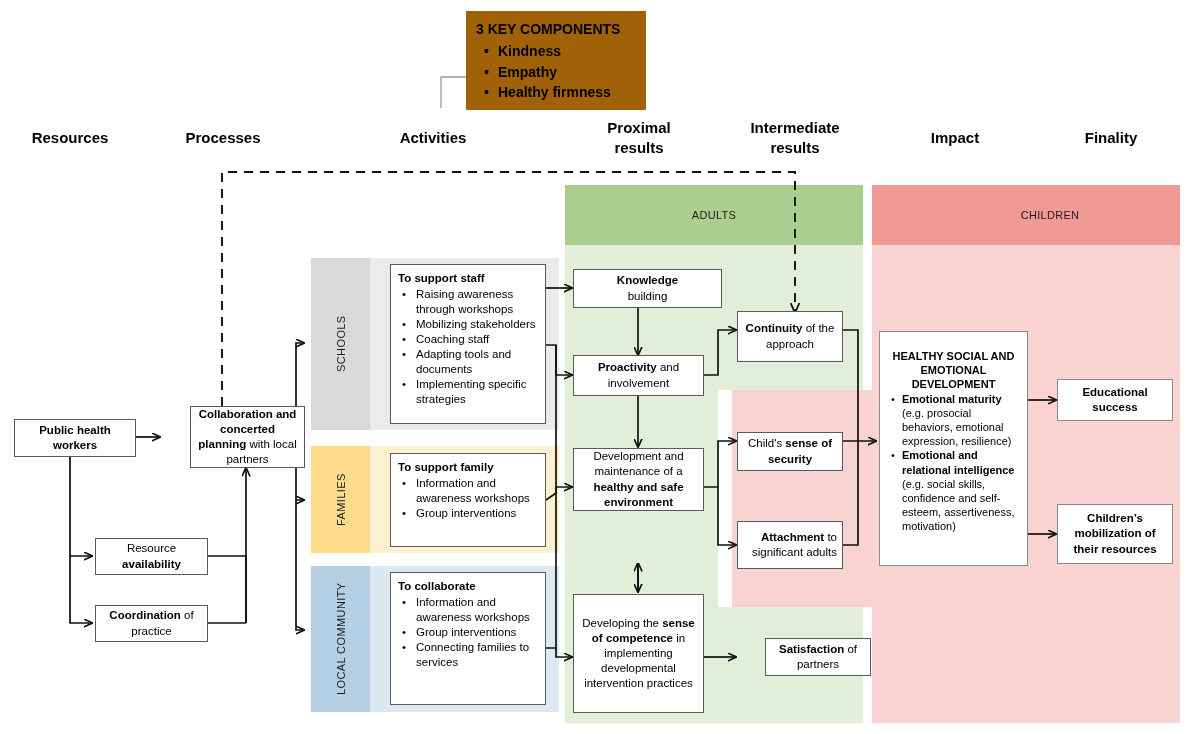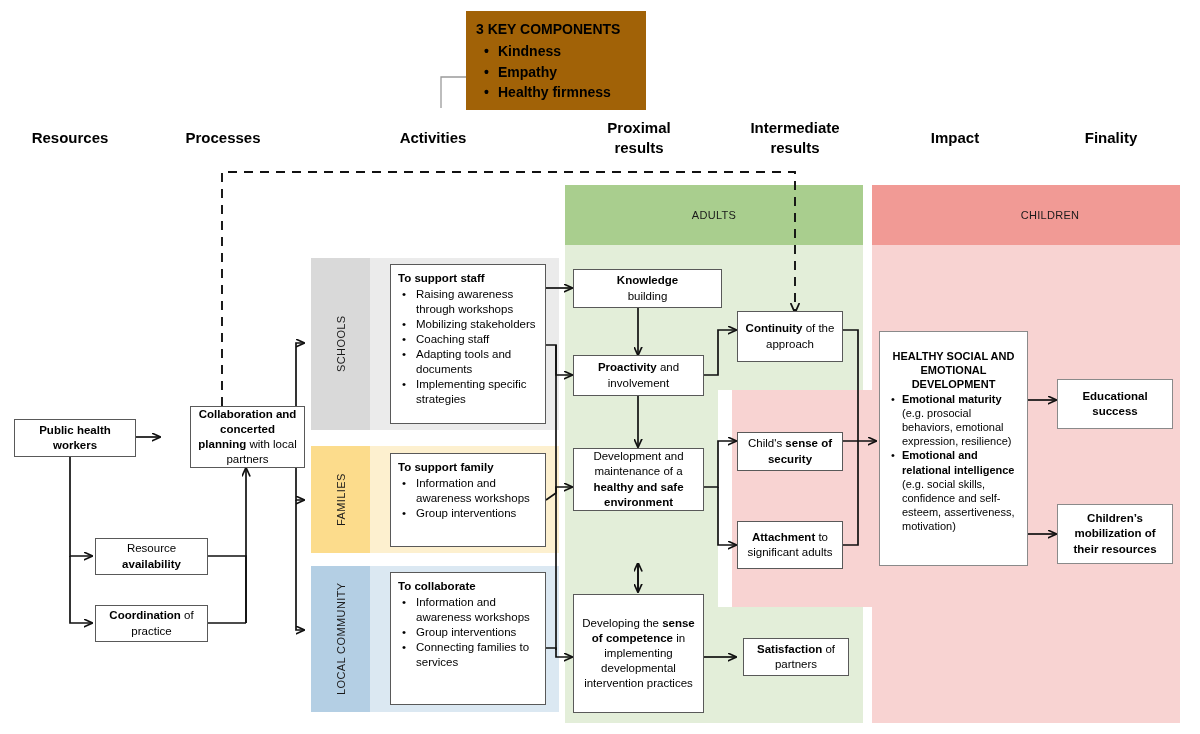--- a/index.html
+++ b/index.html
@@ -233,36 +233,36 @@
   </div>
 
   <div class="node" style="left:737px;top:311px;width:106px;height:51px;">
     <span><b>Continuity</b><span> of the approach</span></span>
   </div>
 
   <div class="node" style="left:737px;top:432px;width:106px;height:39px;">
     <span><span>Child's </span><b>sense of security</b></span>
   </div>
 
-  <div class="node" style="left:737px;top:521px;width:106px;height:48px;">
+  <div class="node" style="left:737px;top:521px;width:106px;height:48px;text-align:right;">
     <span><b>Attachment</b><span> to significant adults</span></span>
   </div>
 
-  <div class="node" style="left:743px;top:638px;width:106px;height:38px;justify-content:flex-end;">
+  <div class="node" style="left:765px;top:638px;width:106px;height:38px;justify-content:flex-end;">
     <span><b>Satisfaction</b><span> of partners</span></span>
   </div>
 
   <div class="impact-box" style="left:879px;top:331px;width:149px;height:235px;">
     <div class="title">HEALTHY SOCIAL AND EMOTIONAL DEVELOPMENT</div>
     <ul>
       <li><b>Emotional maturity</b><span> (e.g. prosocial behaviors, emotional expression, resilience)</span></li>
       <li><b>Emotional and relational intelligence</b><span> (e.g. social skills, confidence and self-esteem, assertiveness, motivation)</span></li>
     </ul>
   </div>
 
-  <div class="node" style="left:1057px;top:379px;width:116px;height:50px;border-color:#8a8a8a;">
+  <div class="node" style="left:1057px;top:379px;width:116px;height:42px;border-color:#8a8a8a;">
     <b>Educational success</b>
   </div>
   <div class="node" style="left:1057px;top:504px;width:116px;height:60px;border-color:#8a8a8a;">
     <b>Children’s mobilization of their resources</b>
   </div>
 
 </div>
 
 </body></html>

